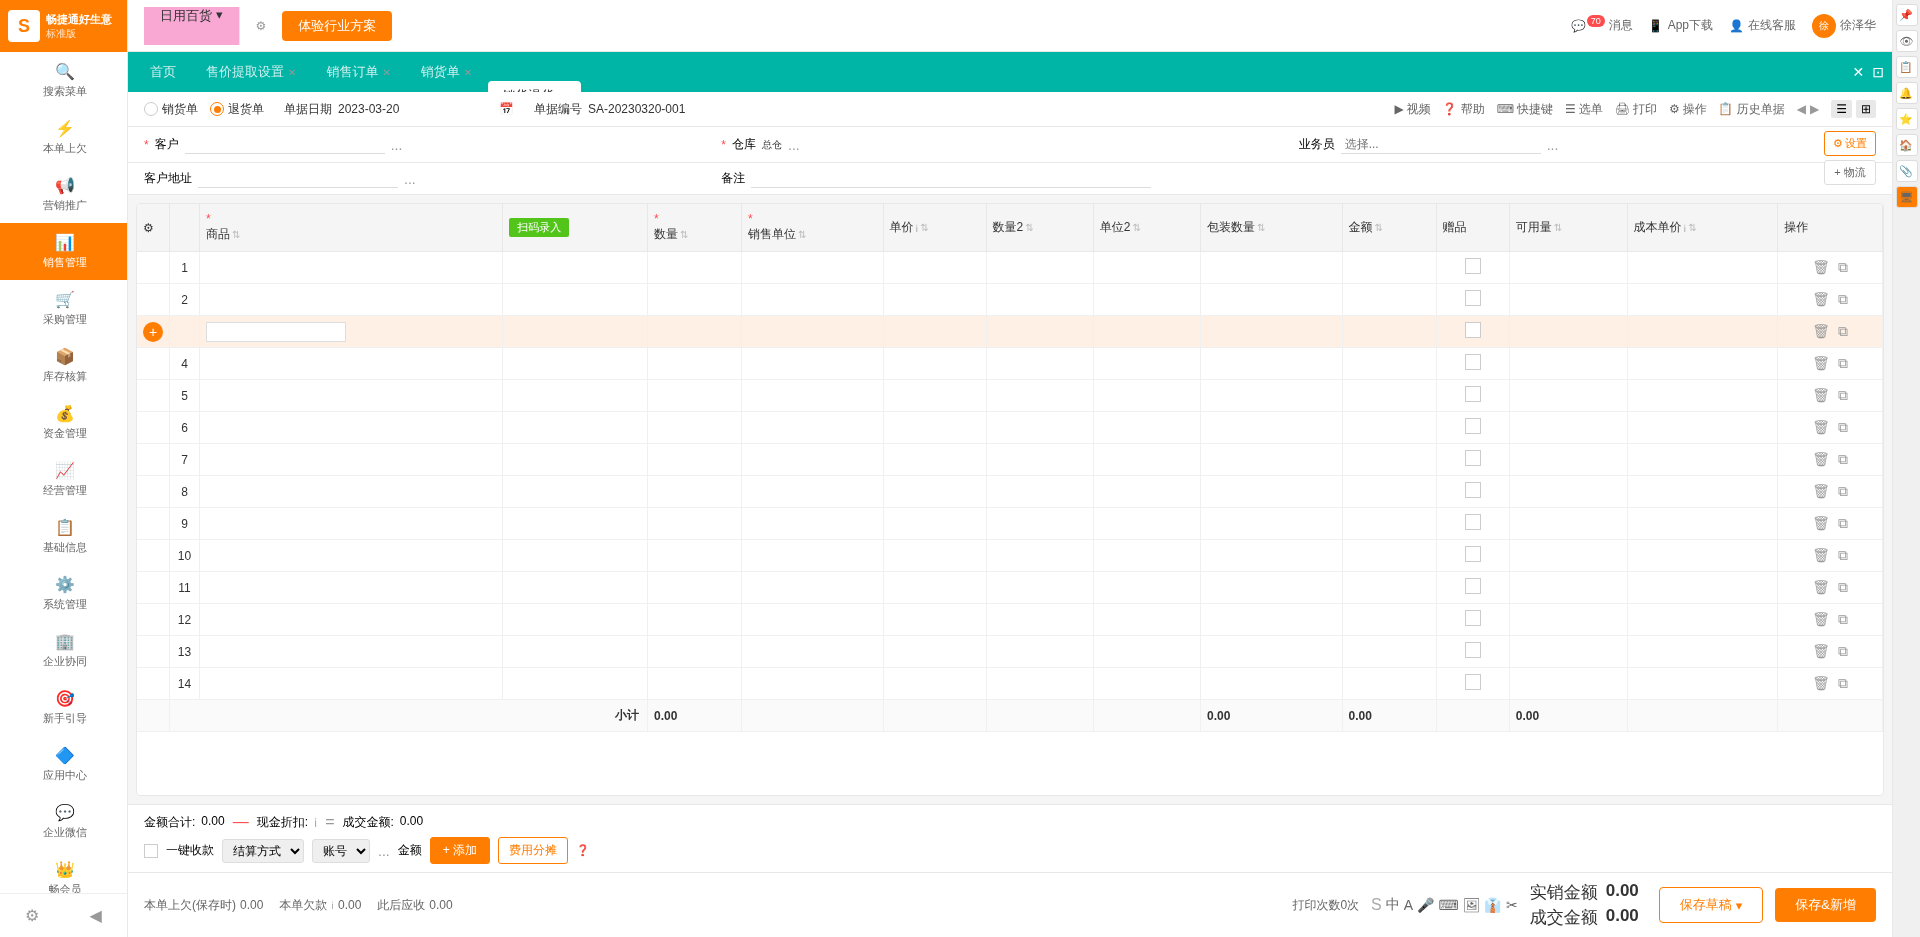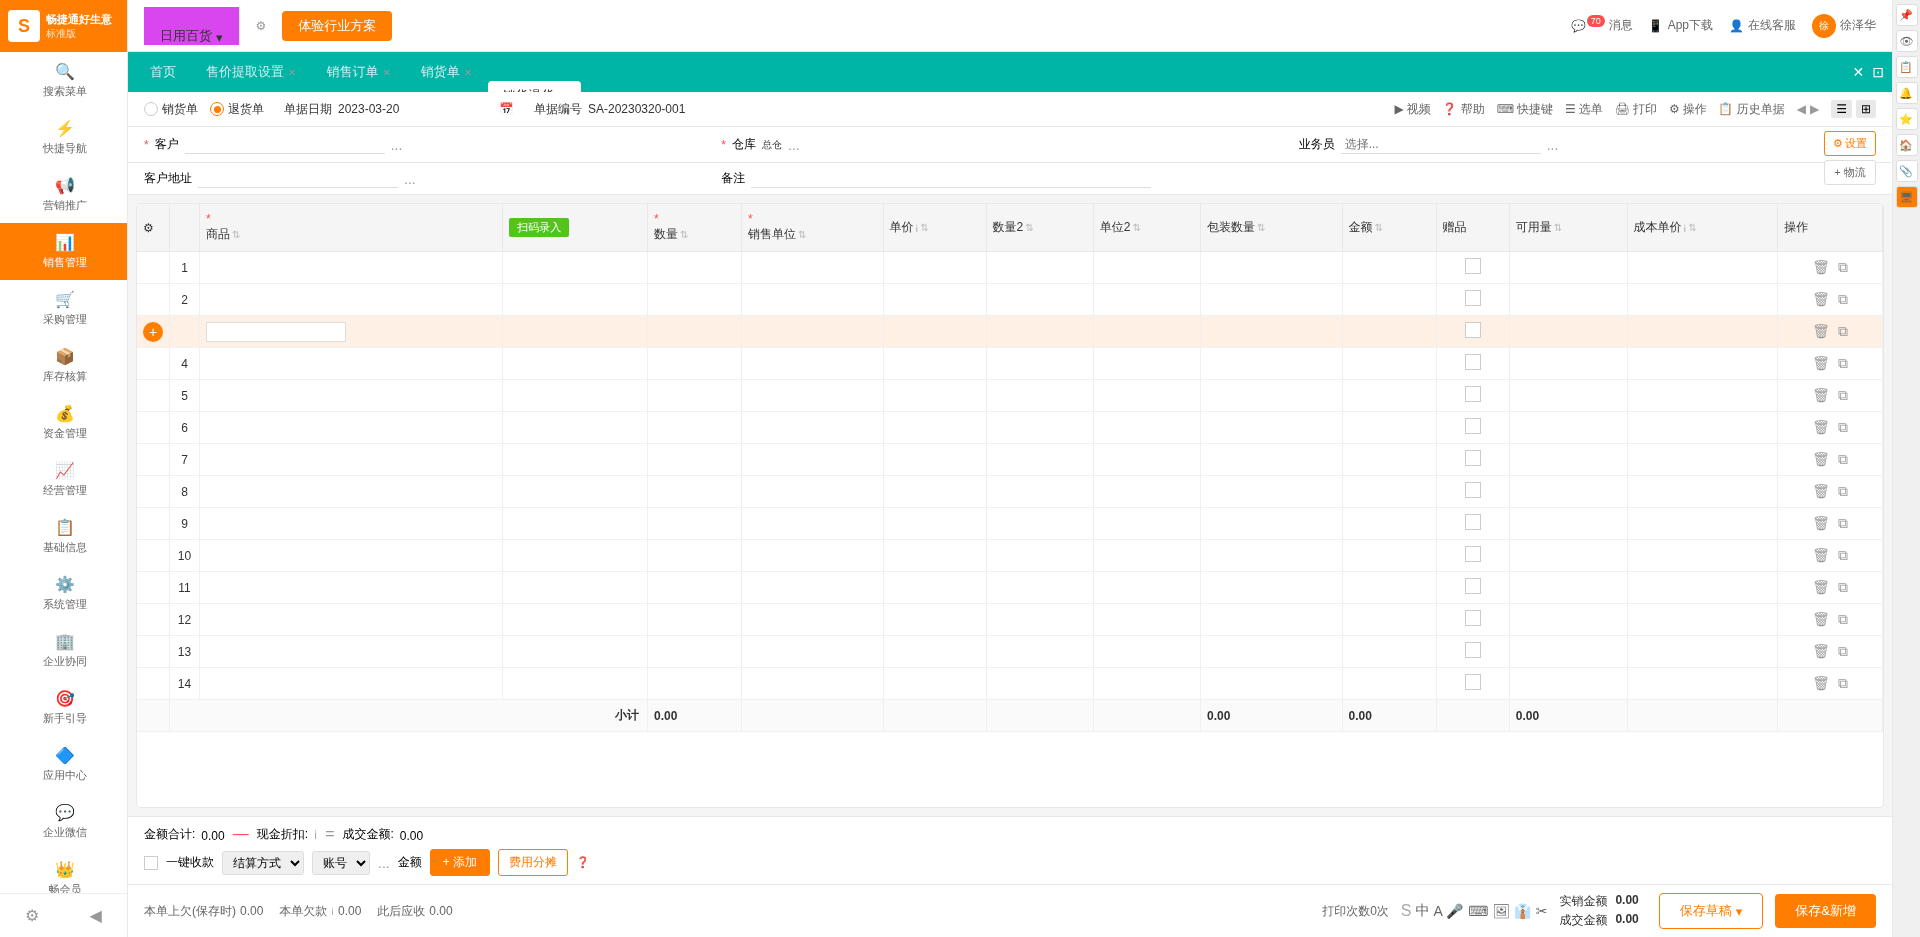--- a/index.html
+++ b/index.html
@@ -60,35 +60,35 @@
     .row-actions { display: flex; gap: 4px; justify-content: center; }
     .row-action-btn { color: #999; cursor: pointer; font-size: 14px; padding: 2px; }
     .add-row-btn { width: 20px; height: 20px; background: #ff7d00; border-radius: 50%; color: #fff; display: flex; align-items: center; justify-content: center; cursor: pointer; font-size: 14px; }
     
     
     .totals-row td { background: #fafafa; font-weight: bold; color: #333; }
     
     
     .bottom-area { background: #fff; border-top: 1px solid #e8e8e8; padding: 8px 16px; }
     .bottom-row1 { display: flex; align-items: center; gap: 8px; margin-bottom: 6px; }
-    .amount-field { display: flex; align-items: flex-end; gap: 6px; font-size: 12px; }
+    .amount-field { display: flex; align-items: flex-start; gap: 6px; font-size: 12px; }
     .minus-icon { color: #ff4d4f; font-size: 16px; }
     .equals-icon { color: #999; font-size: 16px; }
     .bottom-row2 { display: flex; align-items: center; gap: 8px; }
     .checkbox-sm { width: 14px; height: 14px; border: 1px solid #ccc; display: inline-block; cursor: pointer; }
     .select-field { border: 1px solid #ddd; padding: 3px 6px; font-size: 12px; border-radius: 3px; }
     .bottom-btn { padding: 4px 12px; border-radius: 3px; cursor: pointer; font-size: 12px; border: 1px solid #ddd; background: #fff; color: #333; }
     .bottom-btn-orange { background: #ff7d00; color: #fff; border-color: #ff7d00; }
     .expense-btn { background: #fff; border: 1px solid #ff7d00; color: #ff7d00; padding: 4px 10px; border-radius: 3px; cursor: pointer; font-size: 12px; }
     
     
     .footer-bar { background: #fff; border-top: 1px solid #e8e8e8; padding: 8px 16px; display: flex; align-items: center; justify-content: space-between; }
     .footer-info { display: flex; gap: 16px; font-size: 12px; color: #666; }
     .footer-info-item { display: flex; align-items: center; gap: 4px; }
-    .footer-summary { display: flex; flex-direction: column; align-items: flex-end; gap: 2px; font-size: 12px; color: #333; margin-right: 8px; }
+    .footer-summary { display: flex; flex-direction: column; align-items: flex-end; gap: 2px; font-size: 17px; color: #333; margin-right: 8px; }
     .footer-summary-row { display: flex; gap: 8px; }
     .save-draft-btn { background: #fff; border: 1px solid #ff7d00; color: #ff7d00; padding: 8px 20px; border-radius: 4px; cursor: pointer; font-size: 13px; display: flex; align-items: center; gap: 4px; }
     .save-new-btn { background: #ff7d00; color: #fff; border: none; padding: 8px 20px; border-radius: 4px; cursor: pointer; font-size: 13px; display: flex; align-items: center; gap: 4px; }
     .print-info { font-size: 12px; color: #666; display: flex; align-items: center; gap: 4px; }
     
     
     .right-panel { width: 28px; background: #f0f0f0; border-left: 1px solid #e8e8e8; display: flex; flex-direction: column; align-items: center; padding: 4px 0; gap: 4px; }
     .right-panel-btn { width: 22px; height: 22px; background: #fff; border: 1px solid #ddd; border-radius: 3px; display: flex; align-items: center; justify-content: center; cursor: pointer; font-size: 11px; color: #666; }
     .float-btn { width: 52px; background: #fff; border: 1px solid #ddd; border-radius: 3px; padding: 4px; font-size: 11px; color: #666; cursor: pointer; text-align: center; display: flex; align-items: center; gap: 2px; justify-content: center; }
     .float-btn-orange { color: #ff7d00; border-color: #ff7d00; }
@@ -102,21 +102,21 @@
     .sidebar-item.active .sidebar-item-label { color: #fff; }
     
     .col-gear { text-align: center; width: 30px; }
     
     .page-wrapper { display: flex; flex-direction: column; flex: 1; overflow: hidden; position: relative; }
     
     
     .exp-btn { background: #ff7d00; color: #fff; border: none; padding: 6px 16px; border-radius: 4px; cursor: pointer; font-size: 13px; }
     
     
-    .daily-nav { display: flex; align-items: flex-end; gap: 4px; padding: 0 16px; height: 38px; background: #d946ef; border-right: 1px solid #e8e8e8; font-size: 13px; color: #333; cursor: pointer; }
+    .daily-nav { display: flex; align-items: flex-start; gap: 4px; padding: 0 16px; height: 38px; background: #f9a8d4; border-right: 1px solid #e8e8e8; font-size: 13px; color: #333; cursor: pointer; }
     
     .top-nav-bar { display: flex; align-items: center; background: #fff; border-bottom: 1px solid #e8e8e8; height: 52px; padding: 0 16px; justify-content: space-between; }
     .top-nav-left { display: flex; align-items: center; gap: 16px; }
   </style>
 </head>
 <body>
 
 <div class="app-container">
 
   <div class="sidebar">
@@ -131,21 +131,21 @@
       </div>
     </div>
 
     <div class="sidebar-nav">
       <div class="sidebar-item">
         <span class="sidebar-item-icon">🔍</span>
         <span class="sidebar-item-label">搜索菜单</span>
       </div>
       <div class="sidebar-item">
         <span class="sidebar-item-icon">⚡</span>
-        <span class="sidebar-item-label">快捷导航</span>
+        <span class="sidebar-item-label">本单上欠</span>
       </div>
       <div class="sidebar-item">
         <span class="sidebar-item-icon">📢</span>
         <span class="sidebar-item-label">营销推广</span>
       </div>
       <div class="sidebar-item active">
         <span class="sidebar-item-icon">📊</span>
         <span class="sidebar-item-label">销售管理</span>
       </div>
       <div class="sidebar-item">

